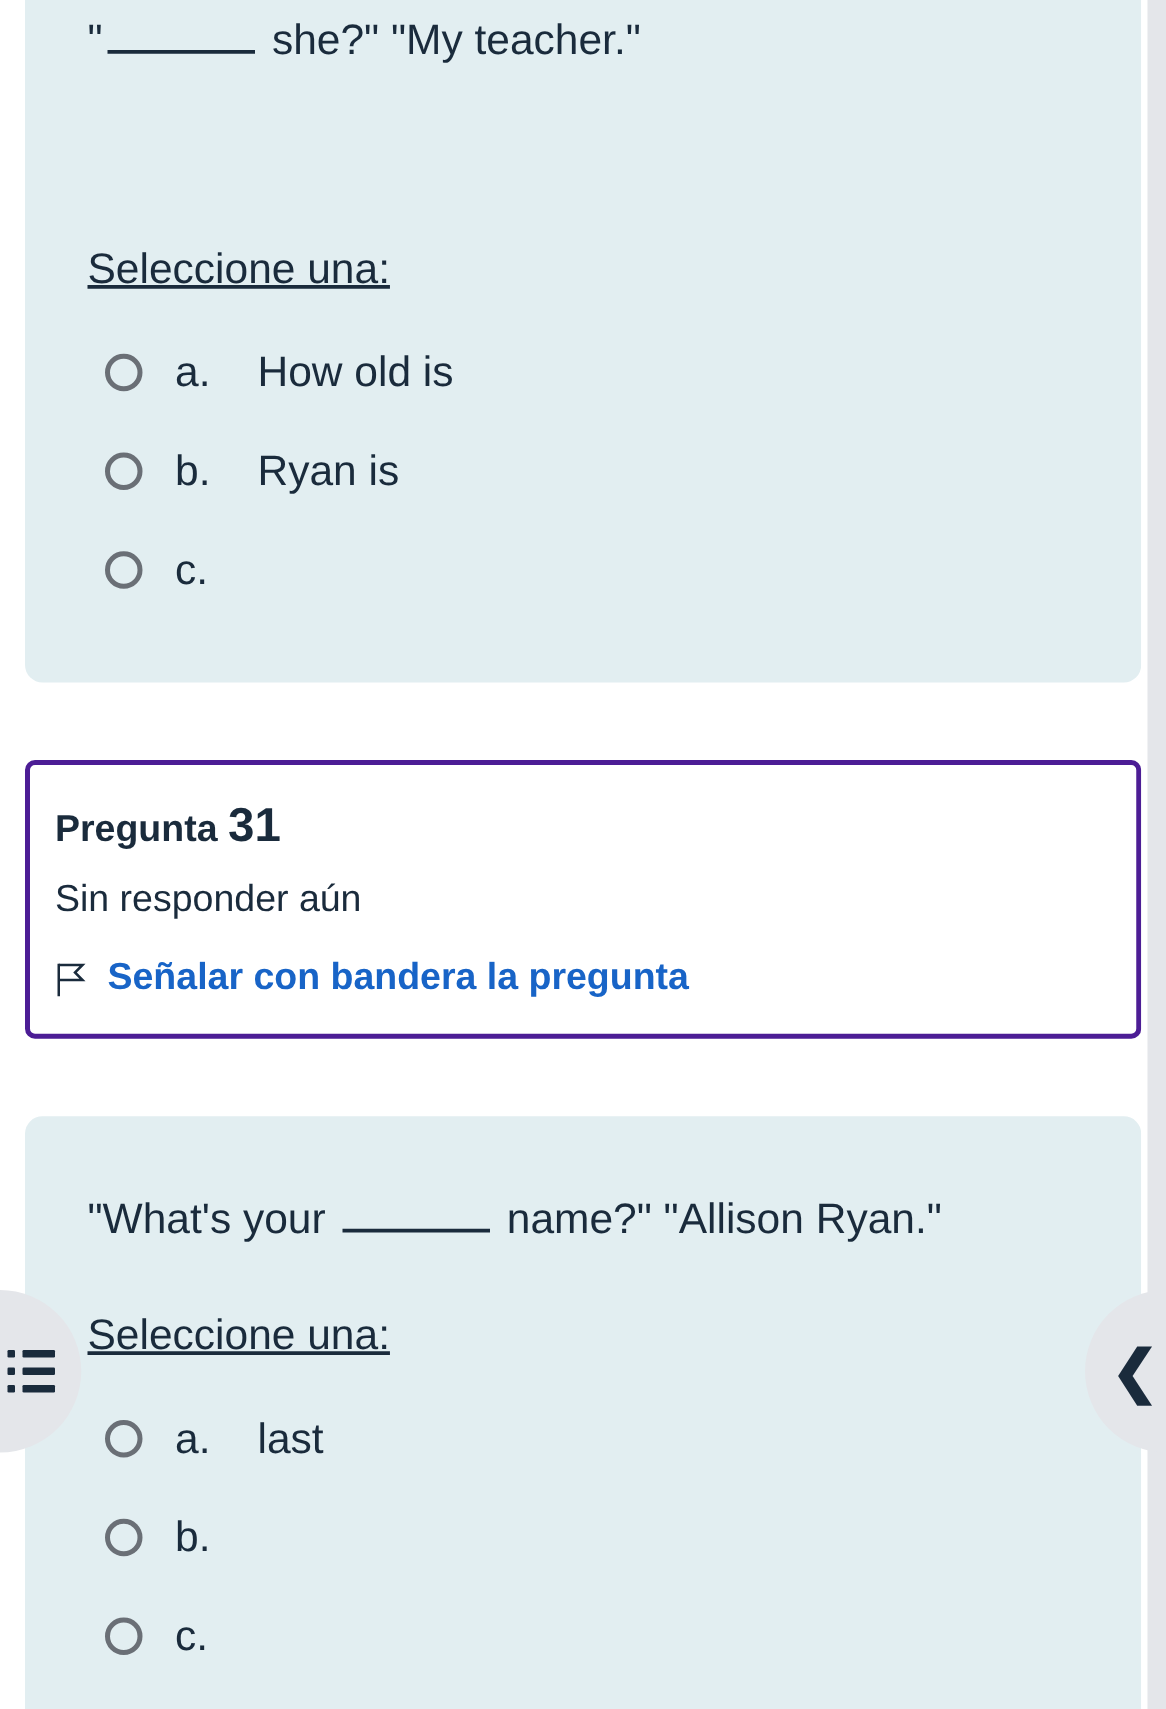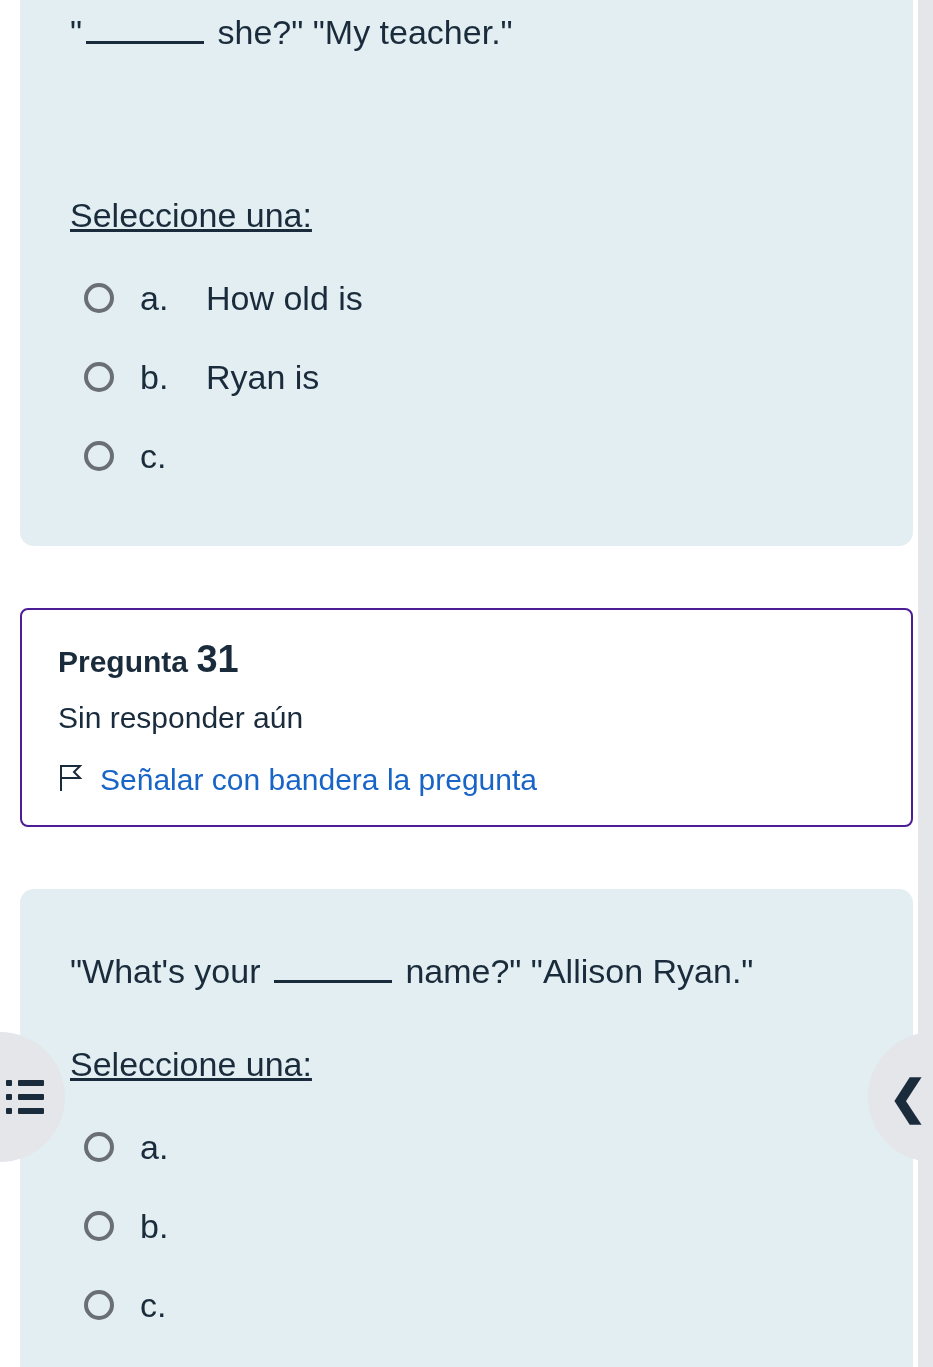--- a/index.html
+++ b/index.html
@@ -86,45 +86,46 @@
     background: transparent;
   }
   .opt-letter {
     width: 40px;
     flex: 0 0 auto;
   }
   .opt-text { flex: 1; }
 
   .q-header {
     margin: 62px 20px 0 20px;
-    border: 2px solid #4c1d95;
+    border: 4px solid #4c1d95;
     border-radius: 8px;
-    padding: 28px 20px 28px 36px;
+    padding: 28px 20px 28px 20px;
   }
   .q-title {
     font-size: 30px;
     font-weight: 700;
     margin-bottom: 20px;
   }
   .q-title .num {
     font-size: 38px;
     font-weight: 800;
   }
   .q-status {
     font-size: 30px;
     margin-bottom: 28px;
   }
   .flag-link {
     display: flex;
-    align-items: flex-start;
+    align-items: flex-end;
     gap: 14px;
     color: #1864c7;
     font-size: 30px;
     text-decoration: none;
     cursor: pointer;
+    font-weight: bold;
   }
   .flag-link svg { flex: 0 0 auto; }
 
   .float-btn {
     position: absolute;
     width: 130px;
     height: 130px;
     border-radius: 50%;
     background: #e4e6ea;
     display: flex;
@@ -217,20 +218,21 @@
   <div class="q-body second">
     <div class="q-text" style="padding-bottom:10px;">
       <span>"What's your </span><span class="blank"></span><span> name?" "Allison Ryan."</span>
     </div>
 
     <div class="prompt">Seleccione una:</div>
 
     <div class="option">
       <span class="radio"></span>
       <span class="opt-letter">a.</span>
+      <span class="opt-text">last</span>
     </div>
     <div class="option">
       <span class="radio"></span>
       <span class="opt-letter">b.</span>
     </div>
     <div class="option">
       <span class="radio"></span>
       <span class="opt-letter">c.</span>
     </div>
   </div>

